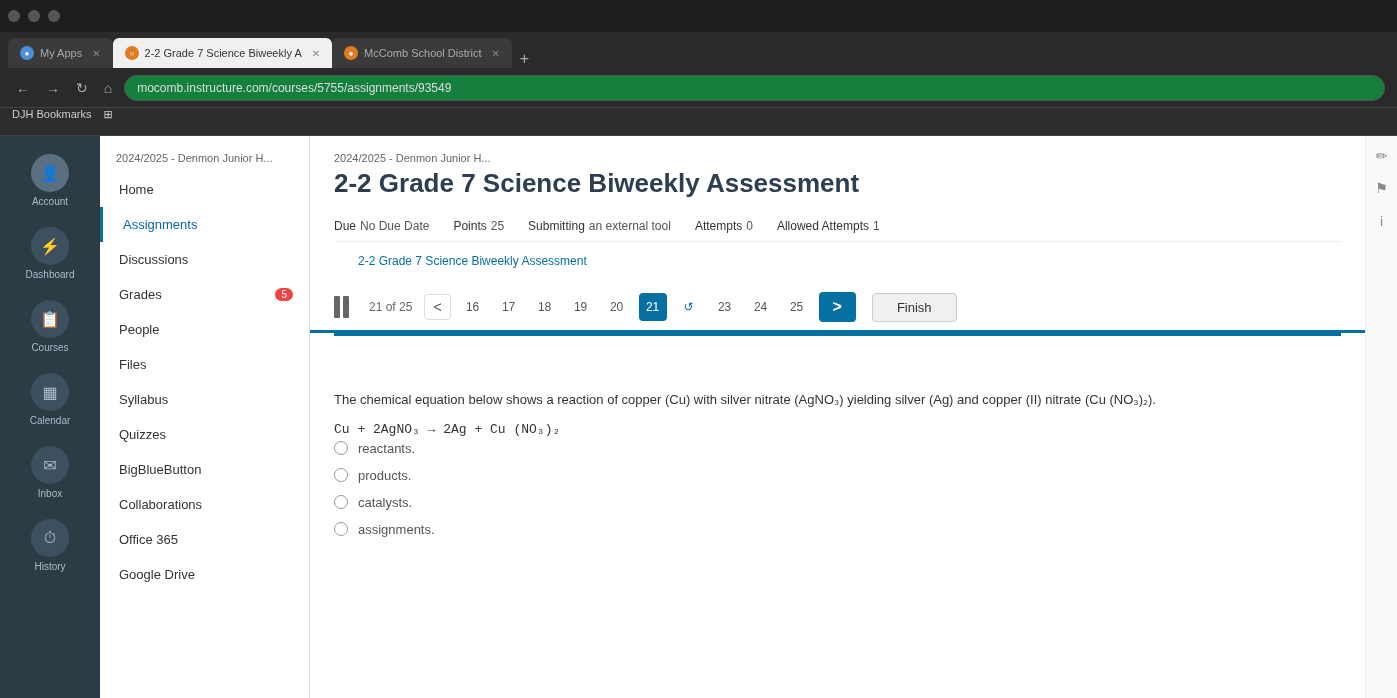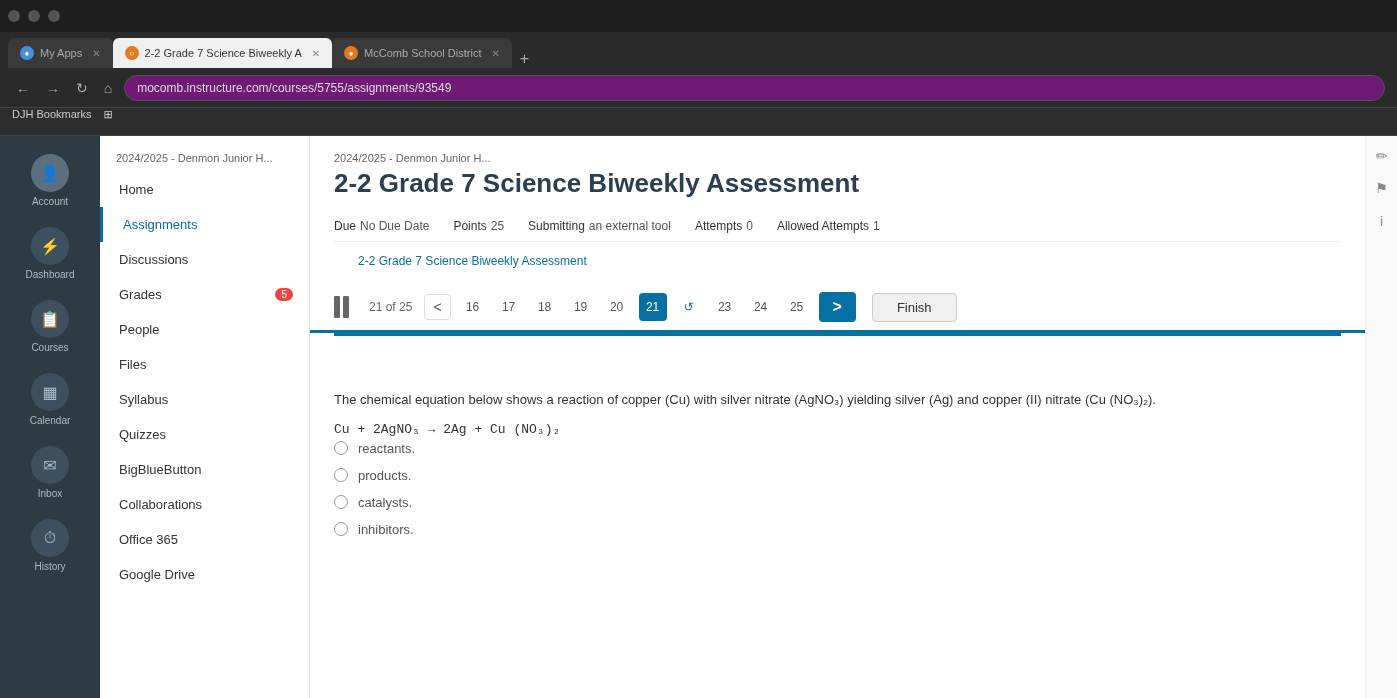--- a/index.html
+++ b/index.html
@@ -14,21 +14,21 @@
     .tab.inactive { background: #3a3a3a; color: #aaa; }
     .tab.active { background: #f0f0f0; color: #333; }
     .tab-close { font-size: 10px; color: #888; cursor: pointer; margin-left: 4px; }
     .tab-icon { width: 14px; height: 14px; border-radius: 50%; background: #4a90d9; display: inline-flex; align-items: center; justify-content: center; font-size: 8px; color: white; }
     .tab-icon.orange { background: #e07b20; }
     .new-tab { background: none; border: none; color: #aaa; font-size: 16px; cursor: pointer; padding: 0 8px; }
 
     
     .address-bar { background: #2a2a2a; height: 40px; display: flex; align-items: center; padding: 0 12px; gap: 8px; border-bottom: 1px solid #444; }
     .nav-btn { background: none; border: none; color: #aaa; font-size: 14px; cursor: pointer; padding: 2px 4px; }
-    .address-input { flex: 1; background: #701a75; border: 1px solid #555; border-radius: 16px; height: 26px; padding: 0 12px; font-size: 12px; color: #ddd; }
+    .address-input { flex: 1; background: #15803d; border: 1px solid #555; border-radius: 16px; height: 26px; padding: 0 12px; font-size: 12px; color: #ddd; }
     .bookmarks-bar { background: #2d2d2d; height: 28px; display: flex; align-items: flex-start; padding: 0 12px; gap: 12px; border-bottom: 1px solid #444; font-size: 11px; color: #ccc; }
 
     
     .app-container { display: flex; height: calc(698px - 136px); background: #fff; }
 
     
     .icon-nav { width: 100px; background: #2d3b45; display: flex; flex-direction: column; align-items: center; padding-top: 8px; }
     .icon-nav-item { width: 100%; display: flex; flex-direction: column; align-items: center; padding: 10px 0; cursor: pointer; color: #a8bcc8; font-size: 10px; text-align: center; }
     .icon-nav-item .icon-circle { width: 38px; height: 38px; border-radius: 50%; background: #3d5060; display: flex; align-items: center; justify-content: center; margin-bottom: 4px; font-size: 16px; }
     .icon-nav-item.has-avatar .icon-circle { background: #5a7080; overflow: hidden; }
@@ -235,21 +235,21 @@
         <label class="answer-option">
           <div class="radio-circle"></div>
           <span>products.</span>
         </label>
         <label class="answer-option">
           <div class="radio-circle"></div>
           <span>catalysts.</span>
         </label>
         <label class="answer-option">
           <div class="radio-circle"></div>
-          <span>inhibitors.</span>
+          <span>assignments.</span>
         </label>
       </div>
     </div>
   </div>
 
   <div class="right-toolbar">
     <div class="tool-btn">✏</div>
     <div class="tool-btn">⚑</div>
     <div class="tool-btn">ℹ</div>
   </div>

